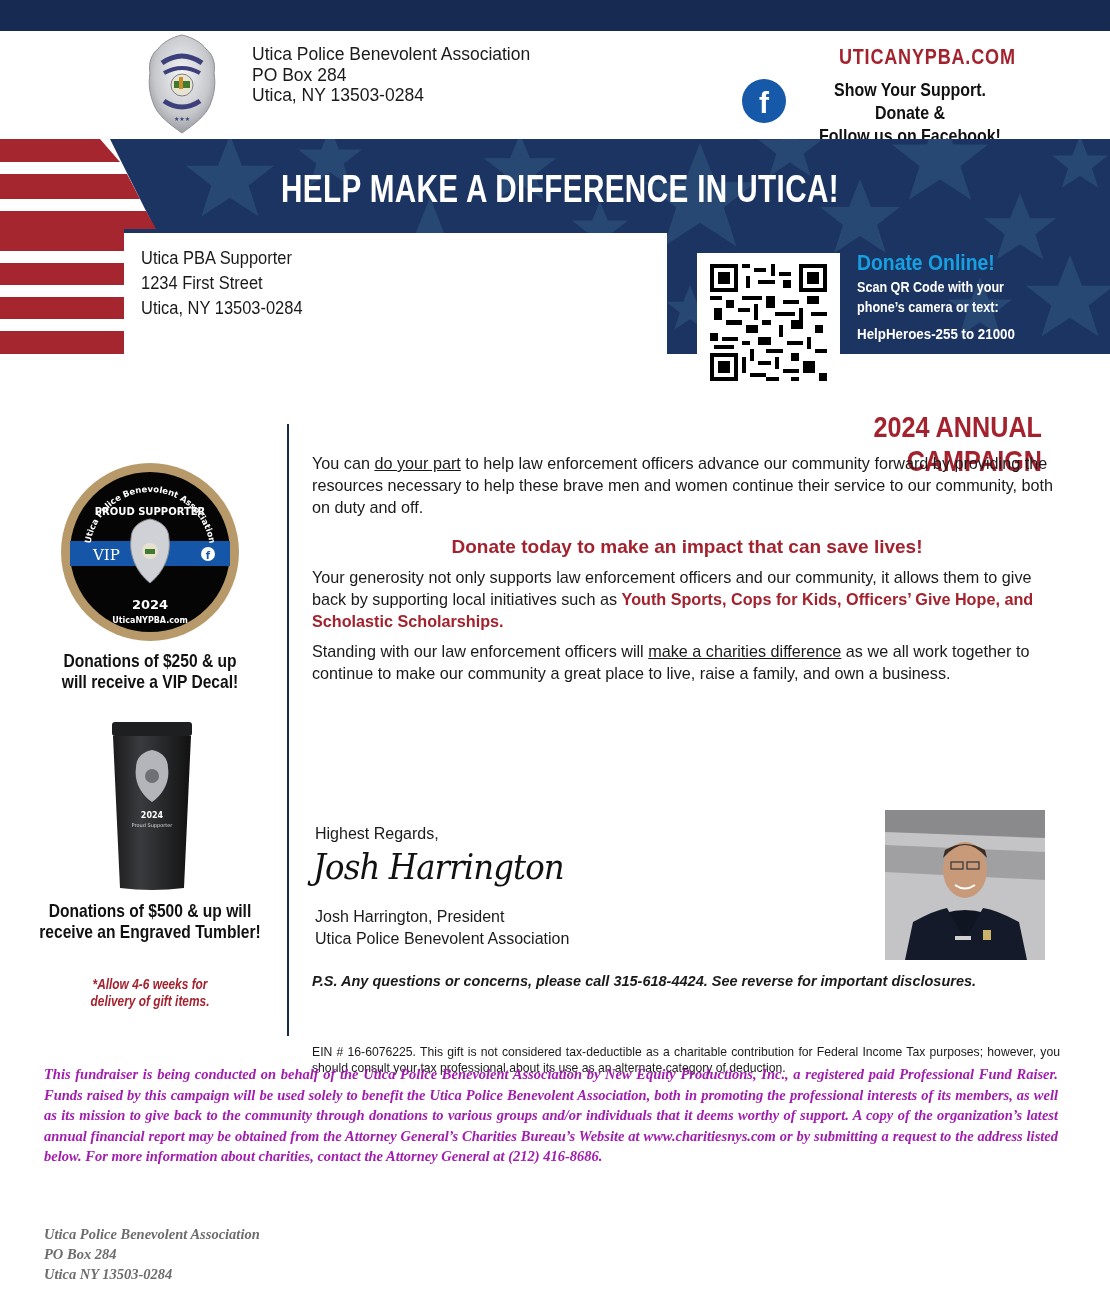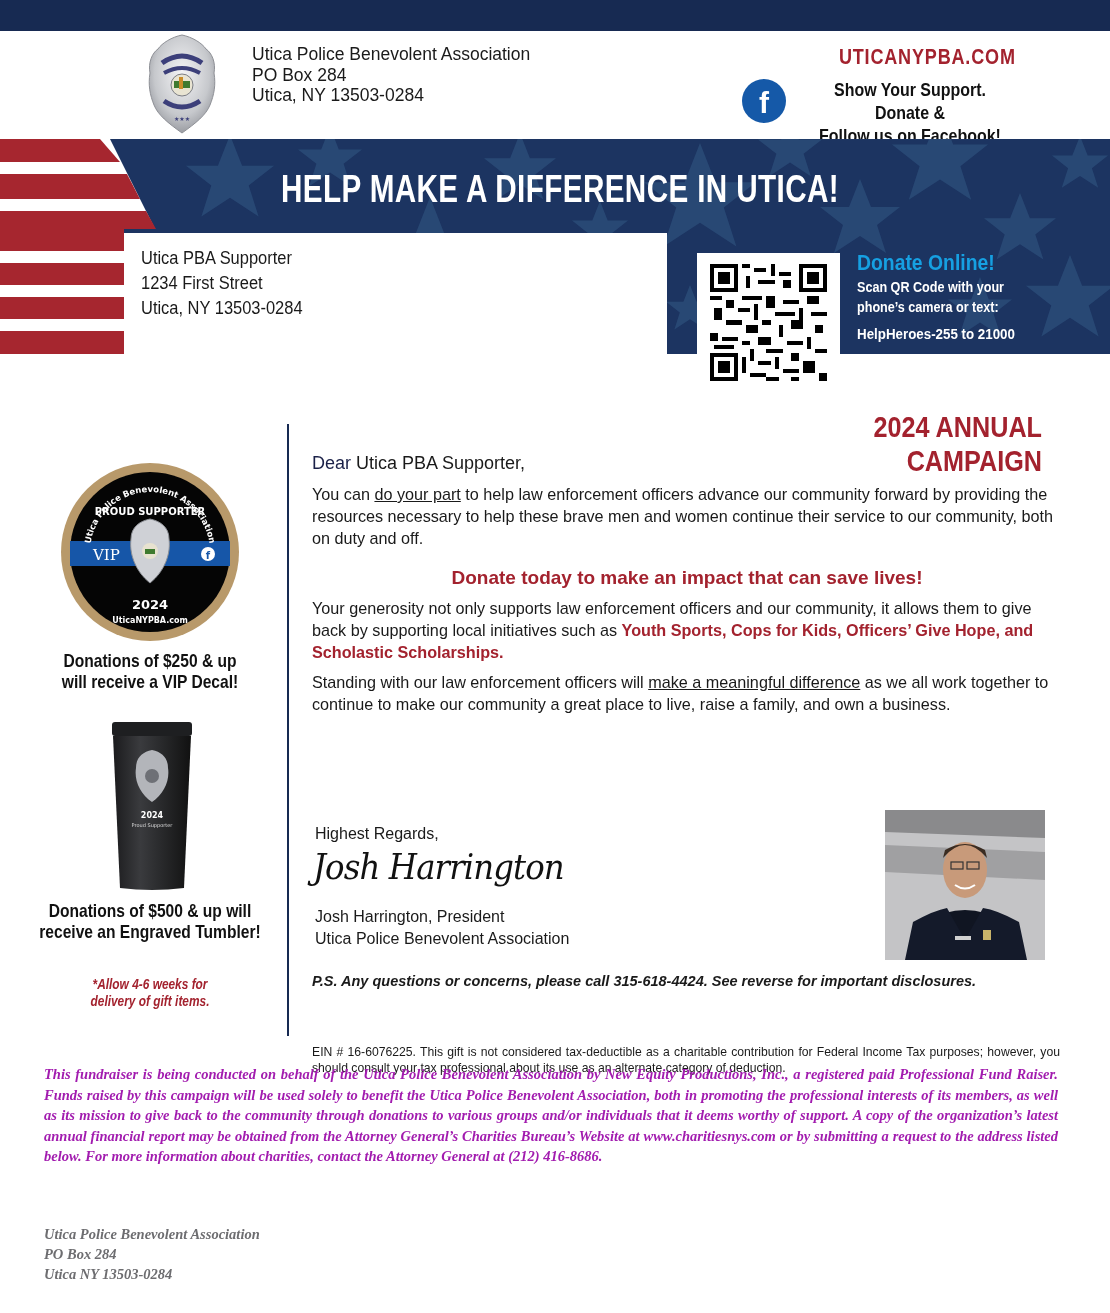--- a/index.html
+++ b/index.html
@@ -264,25 +264,24 @@
   <div>Donations of $500 &amp; up will</div>
   <div>receive an Engraved Tumbler!</div>
 </div>
 
 <div class="side-caption cap3">
   <div>*Allow 4-6 weeks for</div>
   <div>delivery of gift items.</div>
 </div>
 
 <div class="letter">
-  <p class="salutation"><span class="dear">Dear</span><span> Utica PBA Supporter,</span></p>
   <p><span>You can </span><span class="u">do your part</span><span> to help law enforcement officers advance our community forward by providing the resources necessary to help these brave men and women continue their service to our community, both on duty and off.</span></p>
   <p class="callout">Donate today to make an impact that can save lives!</p>
   <p><span>Your generosity not only supports law enforcement officers and our community, it allows them to give back by supporting local initiatives such as </span><span class="red">Youth Sports, Cops for Kids, Officers’ Give Hope, and Scholastic Scholarships.</span></p>
-  <p><span>Standing with our law enforcement officers will </span><span class="u">make a meaningful difference</span><span> as we all work together to continue to make our community a great place to live, raise a family, and own a business.</span></p>
+  <p><span>Standing with our law enforcement officers will </span><span class="u">make a charities difference</span><span> as we all work together to continue to make our community a great place to live, raise a family, and own a business.</span></p>
 </div>
 
 <div class="closing">Highest Regards,</div>
 <div class="signature">Josh Harrington</div>
 <div class="signer">
   <div>Josh Harrington, President</div>
   <div>Utica Police Benevolent Association</div>
 </div>
 
 <svg class="photo" viewBox="0 0 160 150">

